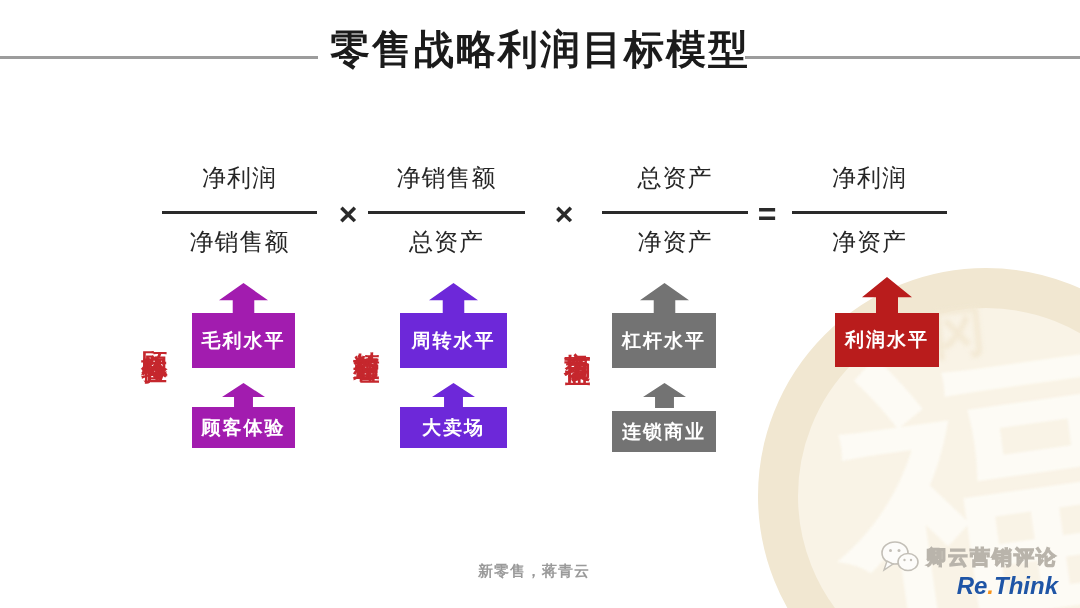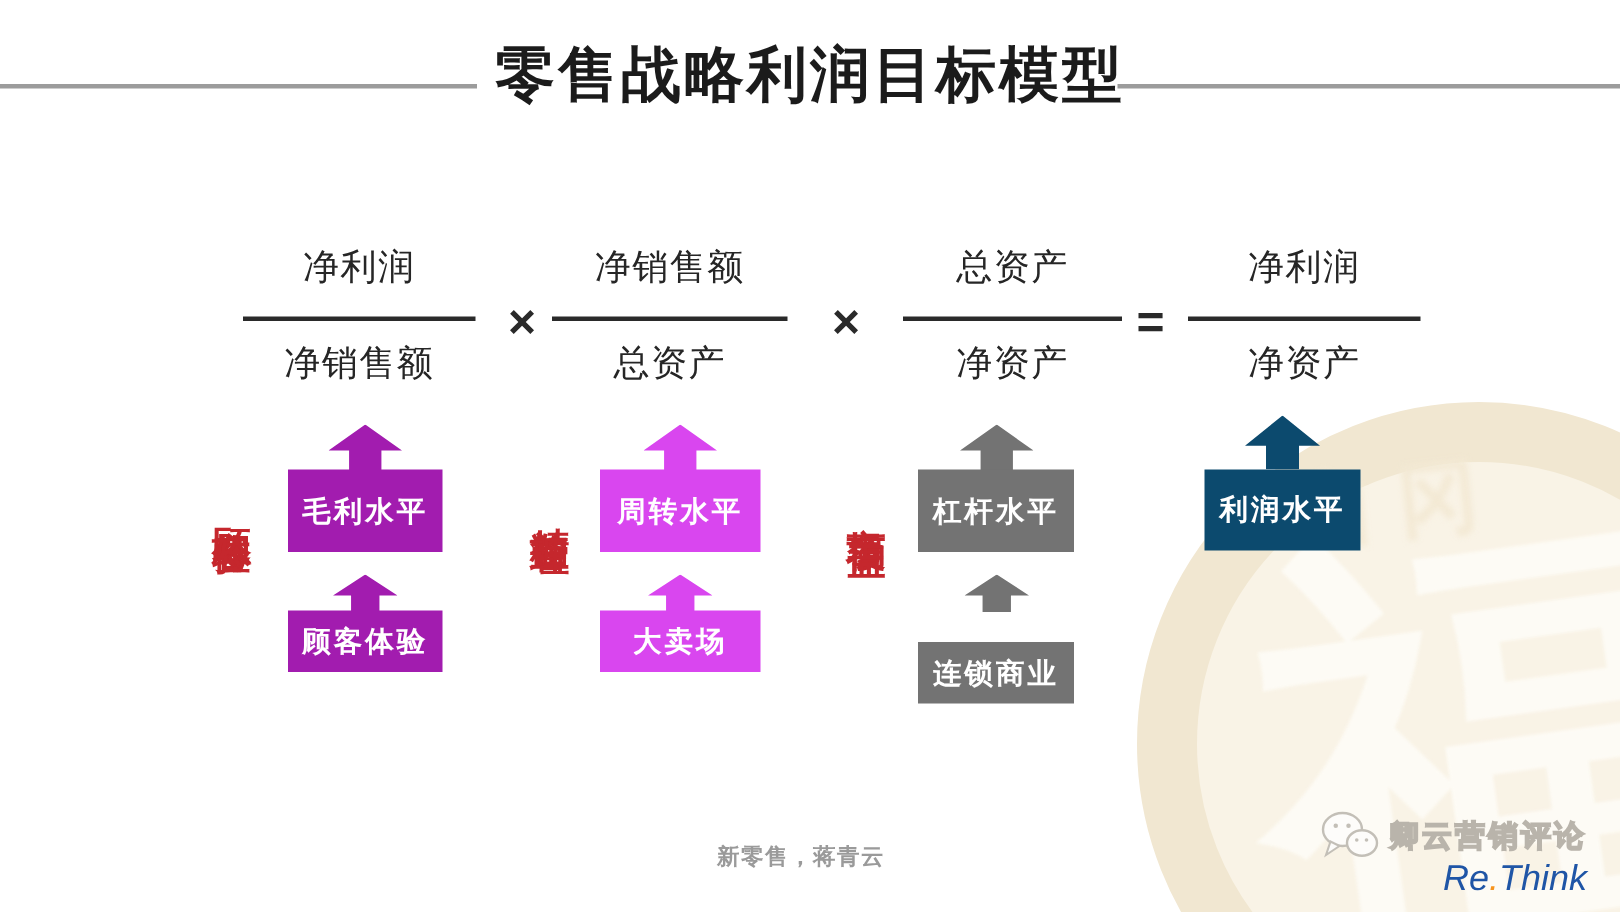--- a/index.html
+++ b/index.html
@@ -51,42 +51,42 @@
   
   .kbox {
     position:absolute; display:flex; align-items:center; justify-content:center;
     color:#ffffff; font-size:19px; font-weight:700; letter-spacing:2px; z-index:2;
   }
   .arrow {
     position:absolute; z-index:2;
     clip-path:polygon(50% 0, 100% 56%, 72% 56%, 72% 100%, 28% 100%, 28% 56%, 0 56%);
   }
   .c-purple { background:#a21caf; }
-  .c-blue   { background:#d946ef; }
+  .c-blue   { background:#6d28d9; }
   .c-gray   { background:#737373; }
-  .c-red    { background:#0c4a6e; }
+  .c-red    { background:#b91c1c;margin-left:32px; }
 
   .side-label {
     position:absolute; top:331px; writing-mode:vertical-rl; text-orientation:upright;
     font-size:26px; font-weight:700; color:#C5272D; letter-spacing:2px; z-index:2;
     line-height:1;
   }
 
   
   .caption {
     position:absolute; left:0; right:12px; top:562px; text-align:center;
     font-size:15px; font-weight:600; color:#9a9a9a; letter-spacing:1px; z-index:2;
   }
   .brand { position:absolute; right:22px; bottom:8px; text-align:right; z-index:2; }
   .brand-row { display:flex; align-items:center; justify-content:flex-end; gap:6px; }
   .brand-cn {
     font-size:20px; font-weight:700; letter-spacing:2px;
     color:#f6f4ef; -webkit-text-stroke:1.2px #b9b4ab; text-stroke:1.2px #b9b4ab;
   }
-  .brand-en { font-size:24px; font-weight:400; font-style:italic; color:#1F55A6; margin-top:-2px; }
+  .brand-en { font-size:24px; font-weight:700; font-style:italic; color:#1F55A6; margin-top:-2px; }
   .brand-en .dot { color:#F7941D; }
   .wechat { width:40px; height:34px; }
 </style>
 </head>
 <body>
 
 <div class="slide">
 
   <div class="watermark">
     <div class="wm-disc"></div>
@@ -135,21 +135,21 @@
   <div class="kbox c-purple" style="left:192px; top:407px; width:103px; height:41px;">顾客体验</div>
 
   <div class="arrow c-blue" style="left:429px; top:283px; width:49px; height:31px;"></div>
   <div class="kbox c-blue" style="left:400px; top:313px; width:107px; height:55px;">周转水平</div>
   <div class="arrow c-blue" style="left:432px; top:383px; width:43px; height:25px;"></div>
   <div class="kbox c-blue" style="left:400px; top:407px; width:107px; height:41px;">大卖场</div>
 
   <div class="arrow c-gray" style="left:640px; top:283px; width:49px; height:31px;"></div>
   <div class="kbox c-gray" style="left:612px; top:313px; width:104px; height:55px;">杠杆水平</div>
   <div class="arrow c-gray" style="left:643px; top:383px; width:43px; height:25px;"></div>
-  <div class="kbox c-gray" style="left:612px; top:428px; width:104px; height:41px;">连锁商业</div>
+  <div class="kbox c-gray" style="left:612px; top:411px; width:104px; height:41px;">连锁商业</div>
 
   <div class="arrow c-red" style="left:830px; top:277px; width:50px; height:36px;"></div>
   <div class="kbox c-red" style="left:803px; top:313px; width:104px; height:54px;">利润水平</div>
 
   <div class="caption">新零售，蒋青云</div>
 
   <div class="brand">
     <div class="brand-row">
       <svg class="wechat" viewBox="0 0 40 34">
         <ellipse cx="15" cy="13" rx="13" ry="11" fill="#fdfcfa" stroke="#c3bfb7" stroke-width="1.6"></ellipse>

